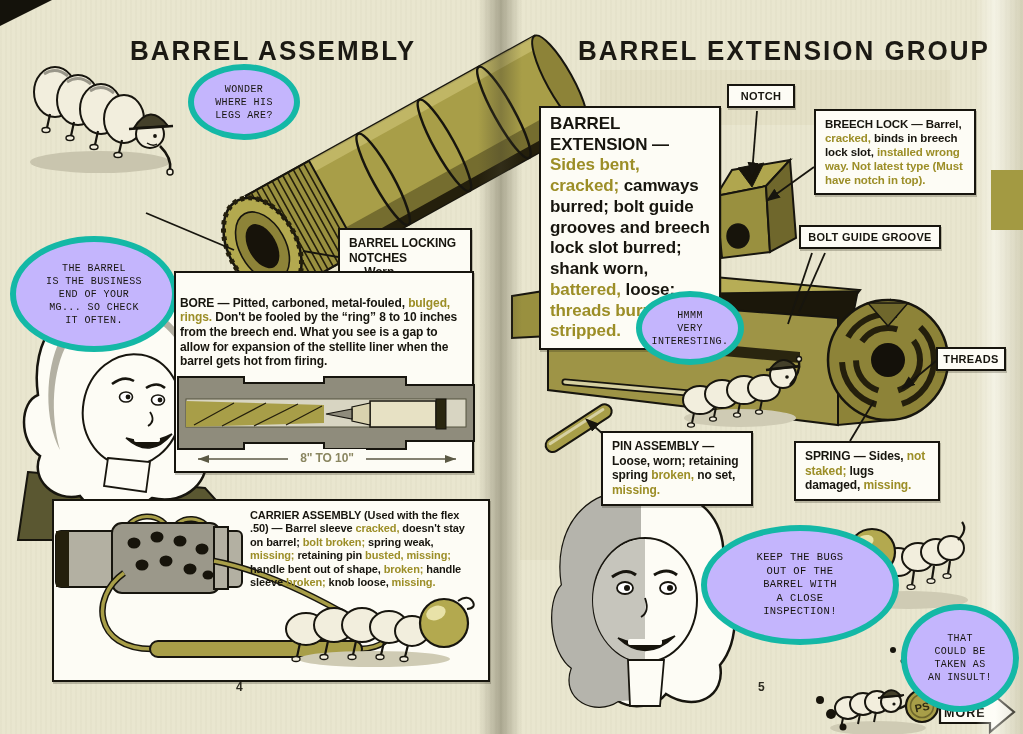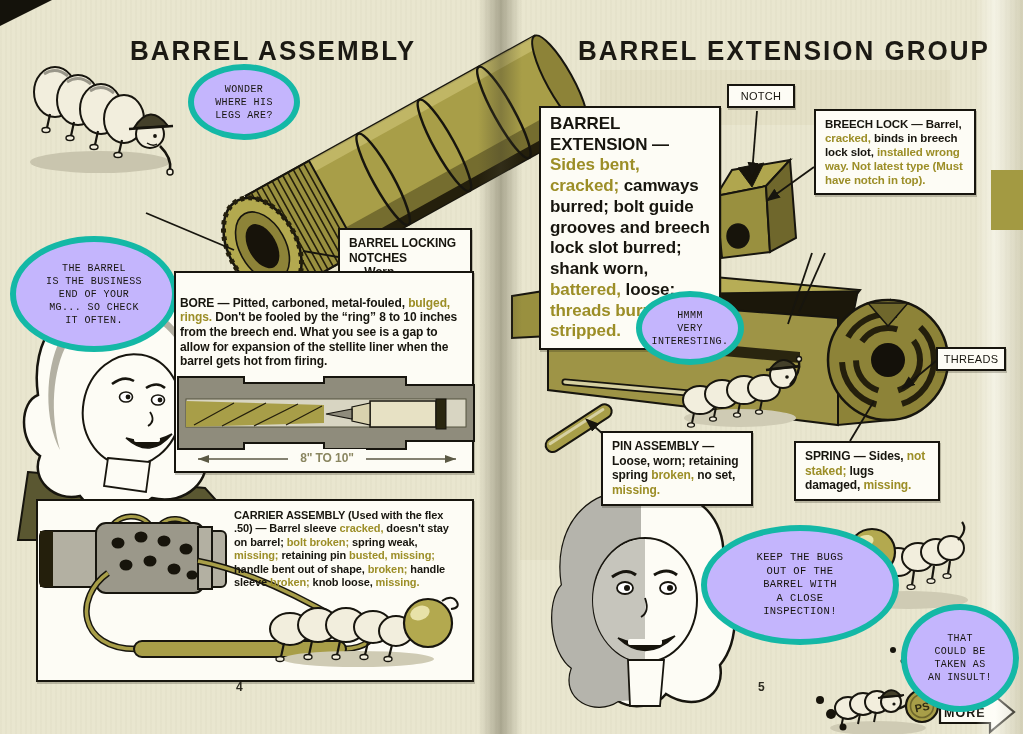--- a/index.html
+++ b/index.html
@@ -15,21 +15,21 @@
     background:linear-gradient(90deg,rgba(255,255,245,0),rgba(255,255,250,.5) 40%,rgba(120,114,80,.18));}
   .edge-tab{position:absolute;left:991px;top:170px;width:32px;height:60px;background:#a39a42;z-index:3;}
   .ghost{position:absolute;background:#8d8338;opacity:.055;z-index:1;}
   .pg-title{position:absolute;font-weight:800;font-size:26px;letter-spacing:2px;
     color:#1b1913;white-space:nowrap;z-index:5;transform:scaleY(1.04);}
   .note,.lbl{position:absolute;background:#fdfcf5;border:2px solid #17150e;z-index:5;
     box-shadow:1px 2px 0 rgba(40,36,20,.25);}
   .note{font-weight:700;font-size:12px;line-height:1.22;letter-spacing:-.1px;
     padding:6px 9px;white-space:pre-line;}
   .note .em{color:#9c8e27;}
-  .lbl{font-weight:400;font-size:11px;text-align:center;padding:4px 5px;letter-spacing:.3px;}
+  .lbl{font-weight:700;font-size:11px;text-align:center;padding:4px 5px;letter-spacing:.3px;}
   .bubble{position:absolute;background:#c4b5fd;border:6px solid #14b8a6;border-radius:50%;
     display:flex;align-items:center;justify-content:center;text-align:center;z-index:5;
     font-family:Liberation Mono, monospace;font-size:10px;line-height:1.3;letter-spacing:.4px;
     white-space:pre-line;font-weight:400;}
   .pagenum{position:absolute;font-weight:700;font-size:12px;color:#2c2a20;z-index:5;}
   .art{position:absolute;inset:0;z-index:1;}
   .panel-art{position:absolute;inset:0;}
 </style>
 </head>
 <body>
@@ -255,21 +255,21 @@
       <polygon points="196,130 178,134 178,148 196,152" fill="#d9d2ae" stroke="#17150e" stroke-width="1.2"></polygon>
       <polygon points="178,136 152,141 178,146" fill="#8f8c7c" stroke="#17150e" stroke-width="1.2"></polygon>
       <path d="M24,186 L282,186" stroke="#5b5944" stroke-width="1.6"></path>
       <polygon points="24,186 35,182 35,190" fill="#5b5944"></polygon>
       <polygon points="282,186 271,182 271,190" fill="#5b5944"></polygon>
       <rect x="114" y="176" width="78" height="17" fill="#fdfcf5"></rect>
       <text x="153" y="189" text-anchor="middle" font-size="12" font-weight="700" fill="#8a8660" font-family="Liberation Sans, sans-serif">8" TO 10"</text>
     </svg>
   </div>
 
-  <div class="note" style="left:36px;top:499px;width:418px;height:163px;padding:8px">
+  <div class="note" style="left:52px;top:499px;width:418px;height:163px;padding:8px">
     <div style="position:absolute;left:196px;top:8px;width:228px;font-size:11px;z-index:2"><span>CARRIER ASSEMBLY (Used with the flex .50) — Barrel sleeve </span><span class="em">cracked,</span><span> doesn't stay on barrel; </span><span class="em">bolt broken;</span><span> spring weak, </span><span class="em">missing;</span><span> retaining pin </span><span class="em">busted, missing;</span><span> handle bent out of shape, </span><span class="em">broken;</span><span> handle sleeve </span><span class="em">broken;</span><span> knob loose, </span><span class="em">missing.</span></div>
     <svg class="panel-art" width="434" height="175" viewBox="0 0 434 175">
       <rect x="2" y="30" width="186" height="56" rx="5" fill="#b3b0a2" stroke="#17150e" stroke-width="2"></rect>
       <rect x="2" y="30" width="13" height="56" fill="#241f0c"></rect>
       <path d="M70,36 C72,10 112,8 116,34 M118,34 C120,12 156,12 158,38" fill="none" stroke="#17150e" stroke-width="6"></path>
       <path d="M70,36 C72,10 112,8 116,34 M118,34 C120,12 156,12 158,38" fill="none" stroke="#a89e48" stroke-width="3"></path>
       <rect x="58" y="22" width="108" height="70" rx="10" fill="#9b988a" stroke="#17150e" stroke-width="2"></rect>
       <ellipse cx="80" cy="42" rx="6.5" ry="5.5" fill="#17140b"></ellipse>
         <ellipse cx="103" cy="36" rx="6.5" ry="5.5" fill="#17140b"></ellipse>
       <ellipse cx="126" cy="40" rx="6.5" ry="5.5" fill="#17140b"></ellipse>
@@ -303,20 +303,21 @@
   <div class="pagenum" style="left:236px;top:680px">4</div>
 
   <div class="pg-title" style="left:578px;top:36px">BARREL EXTENSION GROUP</div>
 
   <div class="lbl" style="left:727px;top:84px;width:54px">NOTCH</div>
 
   <div class="note" style="left:539px;top:106px;width:160px;font-size:17px"><span>BARREL EXTENSION — </span><span class="em">Sides bent, cracked;</span><span> camways burred; bolt guide grooves and breech lock slot burred; shank worn, </span><span class="em">battered,</span><span> loose; </span><span class="em">threads burred, stripped.</span></div>
 
   <div class="note" style="left:814px;top:109px;width:140px;font-size:11.5px"><span>BREECH LOCK — Barrel, </span><span class="em">cracked,</span><span> binds in breech lock slot, </span><span class="em">installed wrong way. Not latest type (Must have notch in top).</span></div>
 
+  <div class="lbl" style="left:799px;top:225px;width:128px">BOLT GUIDE GROOVE</div>
 
   <div class="lbl" style="left:936px;top:347px;width:56px">THREADS</div>
 
   <div class="bubble" style="left:636px;top:291px;width:96px;height:62px">HMMM
 VERY
 INTERESTING.</div>
 
   <div class="note" style="left:601px;top:431px;width:130px"><span>PIN ASSEMBLY — Loose, worn; retaining spring </span><span class="em">broken,</span><span> no set, </span><span class="em">missing.</span></div>
 
   <div class="note" style="left:794px;top:441px;width:124px"><span>SPRING — Sides, </span><span class="em">not staked;</span><span> lugs damaged, </span><span class="em">missing.</span></div>

